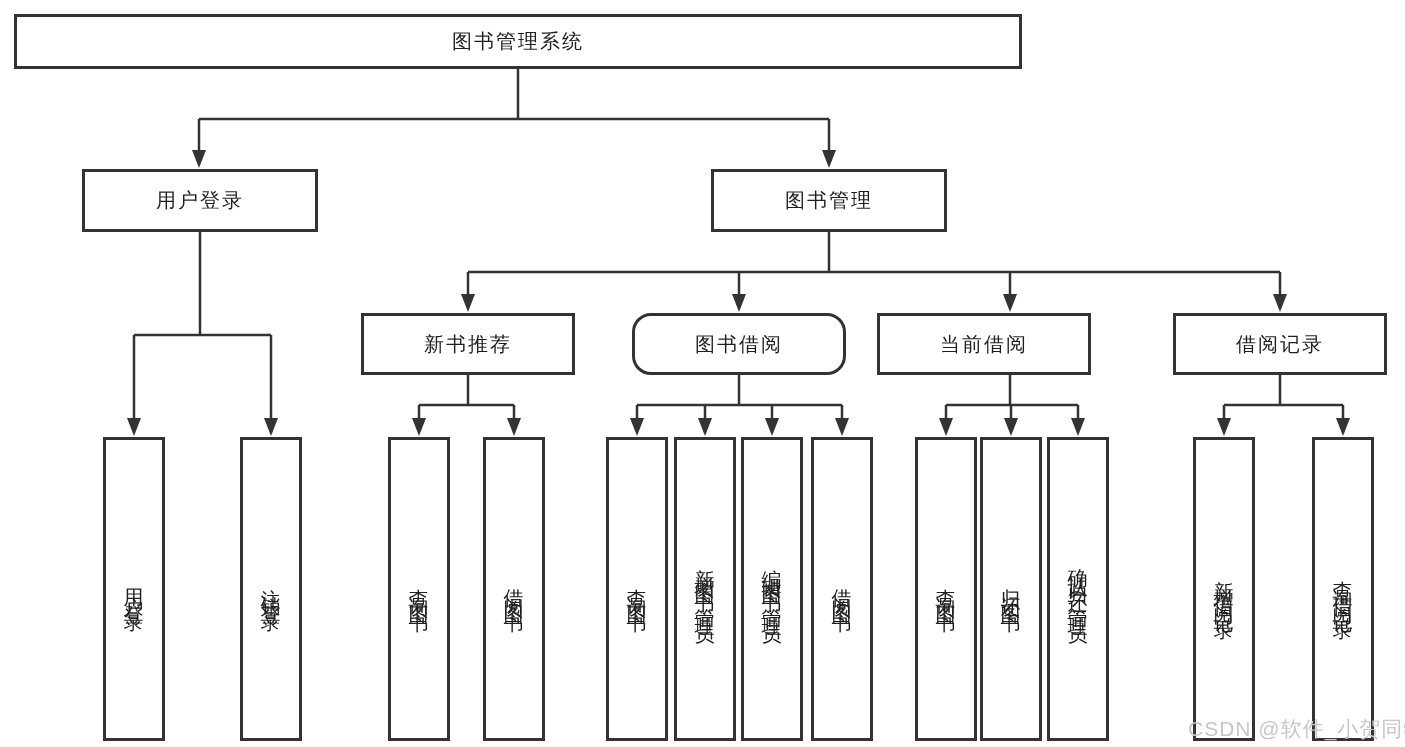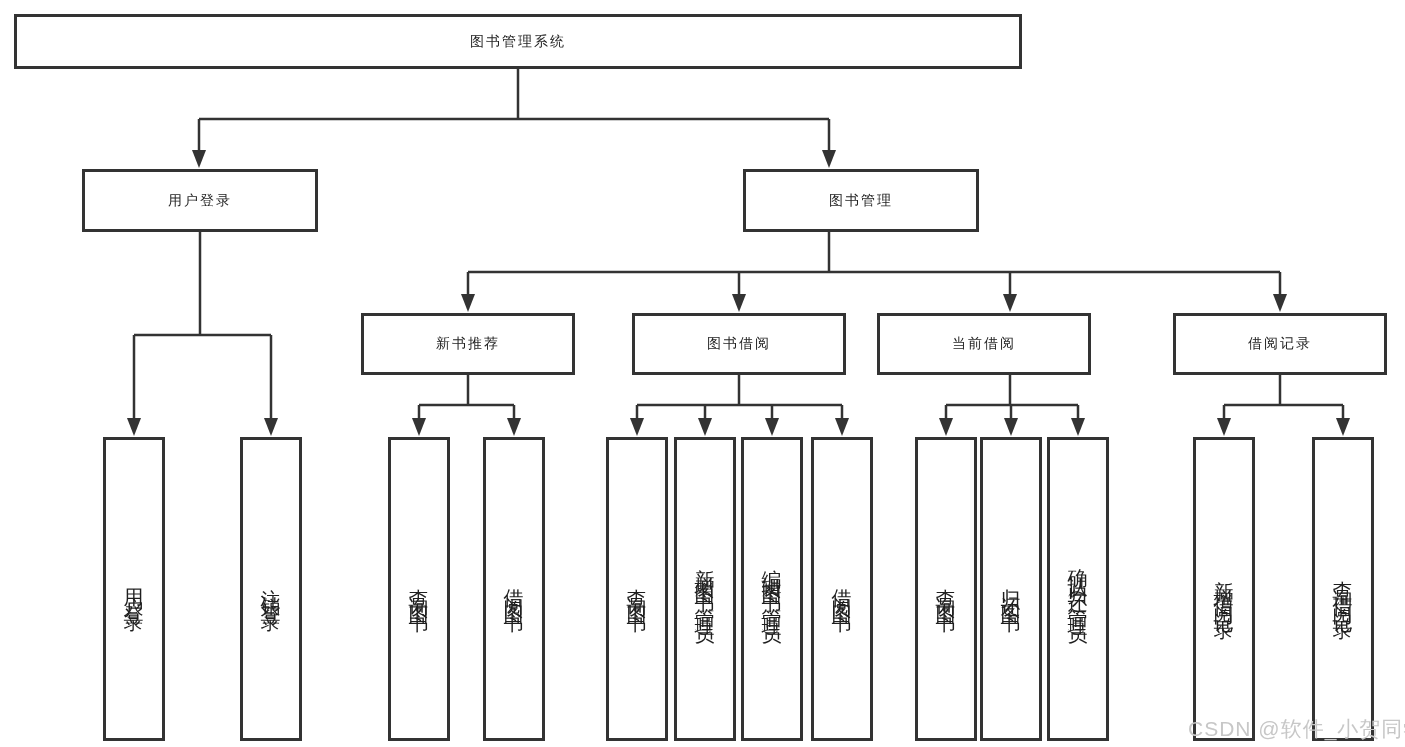--- a/index.html
+++ b/index.html
@@ -26,21 +26,21 @@
     position: absolute;
     box-sizing: border-box;
     background: #ffffff;
     border: 3px solid #333333;
     display: flex;
     align-items: center;
     justify-content: center;
     color: #1f1f1f;
   }
   .node--h span {
-    font-size: 14px;
+    font-size: 20px;
     letter-spacing: 2px;
     white-space: nowrap;
   }
   .node--root { left: 14px; top: 14px; width: 1008px; height: 55px; }
   .node--l2   { top: 169px; width: 236px; height: 63px; }
   .node--l3   { top: 313px; width: 214px; height: 62px; }
   .node--leaf { top: 437px; width: 62px;  height: 304px; }
   .node--leaf span {
     writing-mode: vertical-rl;
     text-orientation: mixed;
@@ -132,28 +132,28 @@
     </g>
   </svg>
 
   <div class="node node--root node--h">
     <span>图书管理系统</span>
   </div>
 
   <div class="node node--l2 node--h" style="left:82px;">
     <span>用户登录</span>
   </div>
-  <div class="node node--l2 node--h" style="left:711px;margin-left:32px;">
+  <div class="node node--l2 node--h" style="left:711px;">
     <span>图书管理</span>
   </div>
 
   <div class="node node--l3 node--h" style="left:361px;">
     <span>新书推荐</span>
   </div>
-  <div class="node node--l3 node--h" style="left:632px;">
+  <div class="node node--l3 node--h" style="left:632px;border-radius:19px;">
     <span>图书借阅</span>
   </div>
   <div class="node node--l3 node--h" style="left:877px;">
     <span>当前借阅</span>
   </div>
   <div class="node node--l3 node--h" style="left:1173px;">
     <span>借阅记录</span>
   </div>
 
   <div class="node node--leaf" style="left:103px;">

